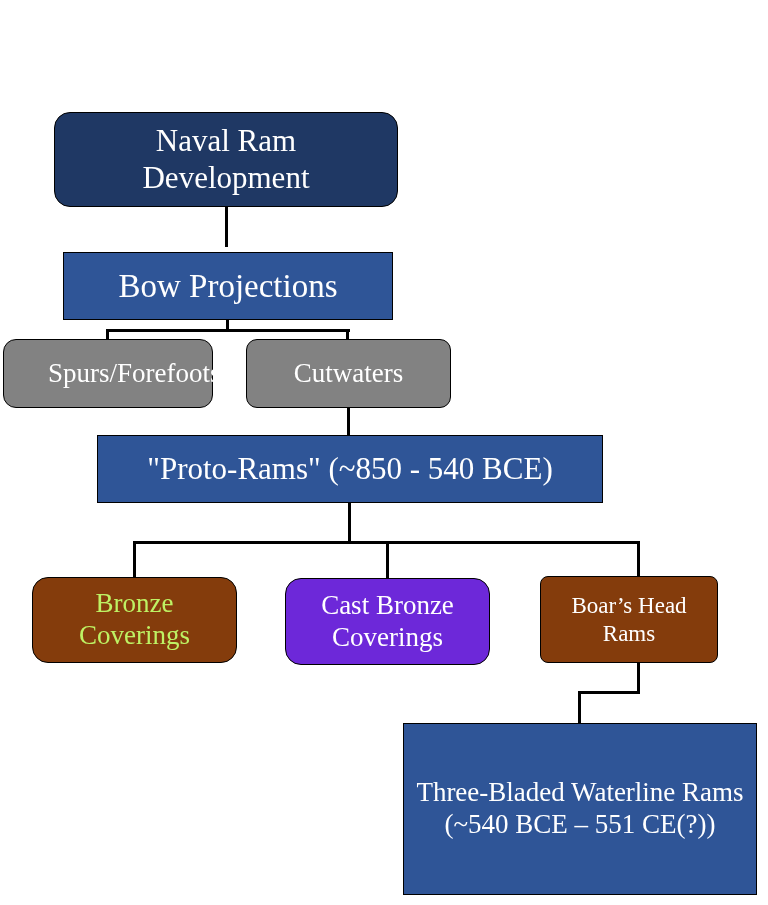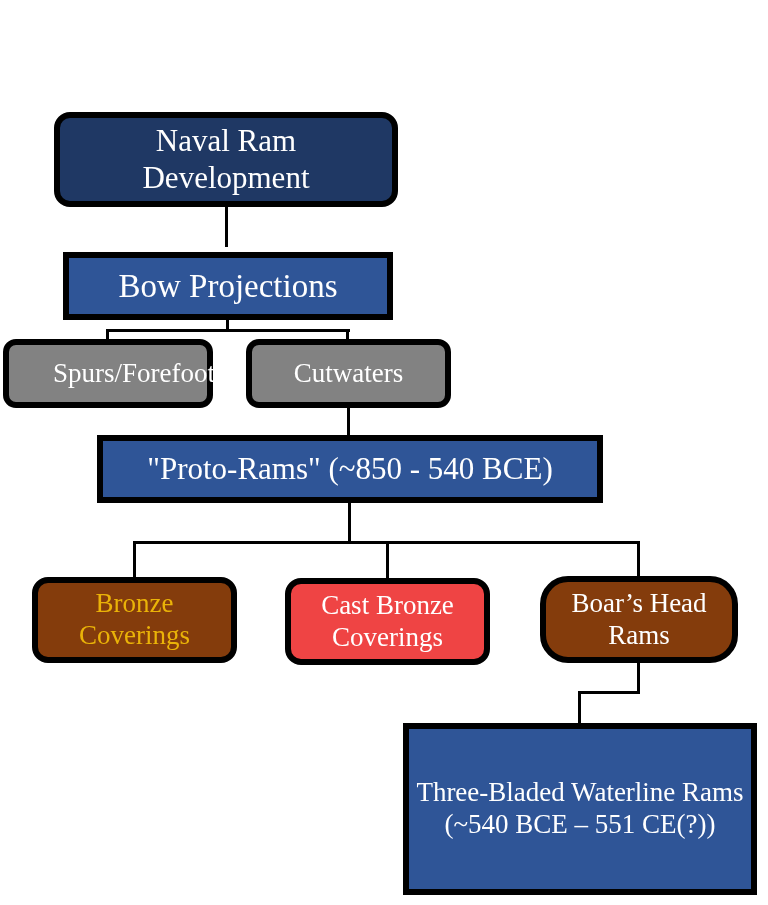--- a/index.html
+++ b/index.html
@@ -11,37 +11,37 @@
   .canvas {
     position: relative;
     width: 768px; height: 905px;
     background: #ffffff;
     overflow: hidden;
   }
   .edge { position: absolute; background: #000; }
   .node {
     position: absolute;
     box-sizing: border-box;
-    border: 6px solid #15803d;
+    border: 1px solid #15803d;
     display: flex;
     align-items: center;
     justify-content: center;
     text-align: center;
     color: #ffffff;
     line-height: 1.18;
   }
   .node .lbl { white-space: pre-line; display: block; width: 100%; }
   .n1 { left: 54px;  top: 112px; width: 344px; height: 95px;  border-radius: 16px; font-size: 31px; }
   .n2 { left: 63px;  top: 246px; width: 330px; height: 68px;  font-size: 33px; margin-top: 6px; }
   .n3 { left: 3px;   top: 339px; width: 210px; height: 69px;  border-radius: 13px; font-size: 27px; padding-left: 44px; }
   .n4 { left: 246px; top: 339px; width: 205px; height: 69px;  border-radius: 13px; font-size: 27px; }
   .n5 { left: 97px;  top: 435px; width: 506px; height: 68px;  font-size: 31px; }
   .n6 { left: 32px;  top: 577px; width: 205px; height: 86px;  border-radius: 16px; font-size: 27px; }
   .n7 { left: 285px; top: 578px; width: 205px; height: 87px;  border-radius: 16px; font-size: 27px; }
-  .n8 { left: 540px; top: 576px; width: 198px; height: 87px;  border-radius: 28px; font-size: 27px; }
+  .n8 { left: 540px; top: 576px; width: 178px; height: 87px;  border-radius: 8px; font-size: 23px; }
   .n9 { left: 403px; top: 723px; width: 354px; height: 172px; font-size: 27px; }
 </style>
 </head>
 <body>
 
 <div class="canvas">
 
   <div class="edge" style="left: 225px; top: 206px; width: 3px; height: 41px; background-color: rgb(0, 0, 0);"></div>
   <div class="edge" style="left: 226px; top: 313px; width: 3px; height: 19px; background-color: rgb(0, 0, 0);"></div>
   <div class="edge" style="left: 106px; top: 329px; width: 244px; height: 3px; background-color: rgb(0, 0, 0);"></div>
@@ -63,34 +63,34 @@
   </div>
 
   <div class="node n2" style="background-color: rgb(47, 85, 151); border-color: rgb(0, 0, 0); color: rgb(255, 255, 255);">
     <span class="lbl">Bow Projections</span>
   </div>
 
   <div class="node n3" style="background-color: rgb(130, 130, 130); border-color: rgb(0, 0, 0); color: rgb(255, 255, 255);">
     <span class="lbl">Spurs/Forefoots</span>
   </div>
 
-  <div class="node n4" style="background-color: rgb(130, 130, 130); border-color: rgb(0, 0, 0); color: rgb(255, 255, 255);">
+  <div class="node n4" style="background-color: rgb(130, 130, 130); border-color: rgb(0, 0, 0); color: rgb(255, 255, 255); border-radius: 11px;">
     <span class="lbl">Cutwaters</span>
   </div>
 
   <div class="node n5" style="background-color: rgb(47, 85, 151); border-color: rgb(0, 0, 0); color: rgb(255, 255, 255);">
     <span class="lbl">"Proto-Rams" (~850 - 540 BCE)</span>
   </div>
 
-  <div class="node n6" style="background-color: rgb(132, 60, 12); border-color: rgb(0, 0, 0); color: #eab308;">
+  <div class="node n6" style="background-color: rgb(132, 60, 12); border-color: rgb(0, 0, 0); color: #bef264;">
     <span class="lbl">Bronze
 Coverings</span>
   </div>
 
-  <div class="node n7" style="background-color: #ef4444; border-color: rgb(0, 0, 0); color: rgb(255, 255, 255); font-family: Liberation Serif, serif;">
+  <div class="node n7" style="background-color: #6d28d9; border-color: rgb(0, 0, 0); color: rgb(255, 255, 255); font-family: Liberation Serif, serif;">
     <span class="lbl">Cast Bronze
 Coverings</span>
   </div>
 
   <div class="node n8" style="background-color: rgb(132, 60, 12); border-color: rgb(0, 0, 0); color: rgb(255, 255, 255);">
     <span class="lbl">Boar’s Head
 Rams</span>
   </div>
 
   <div class="node n9" style="background-color: rgb(47, 85, 151); border-color: rgb(0, 0, 0); color: rgb(255, 255, 255);">

